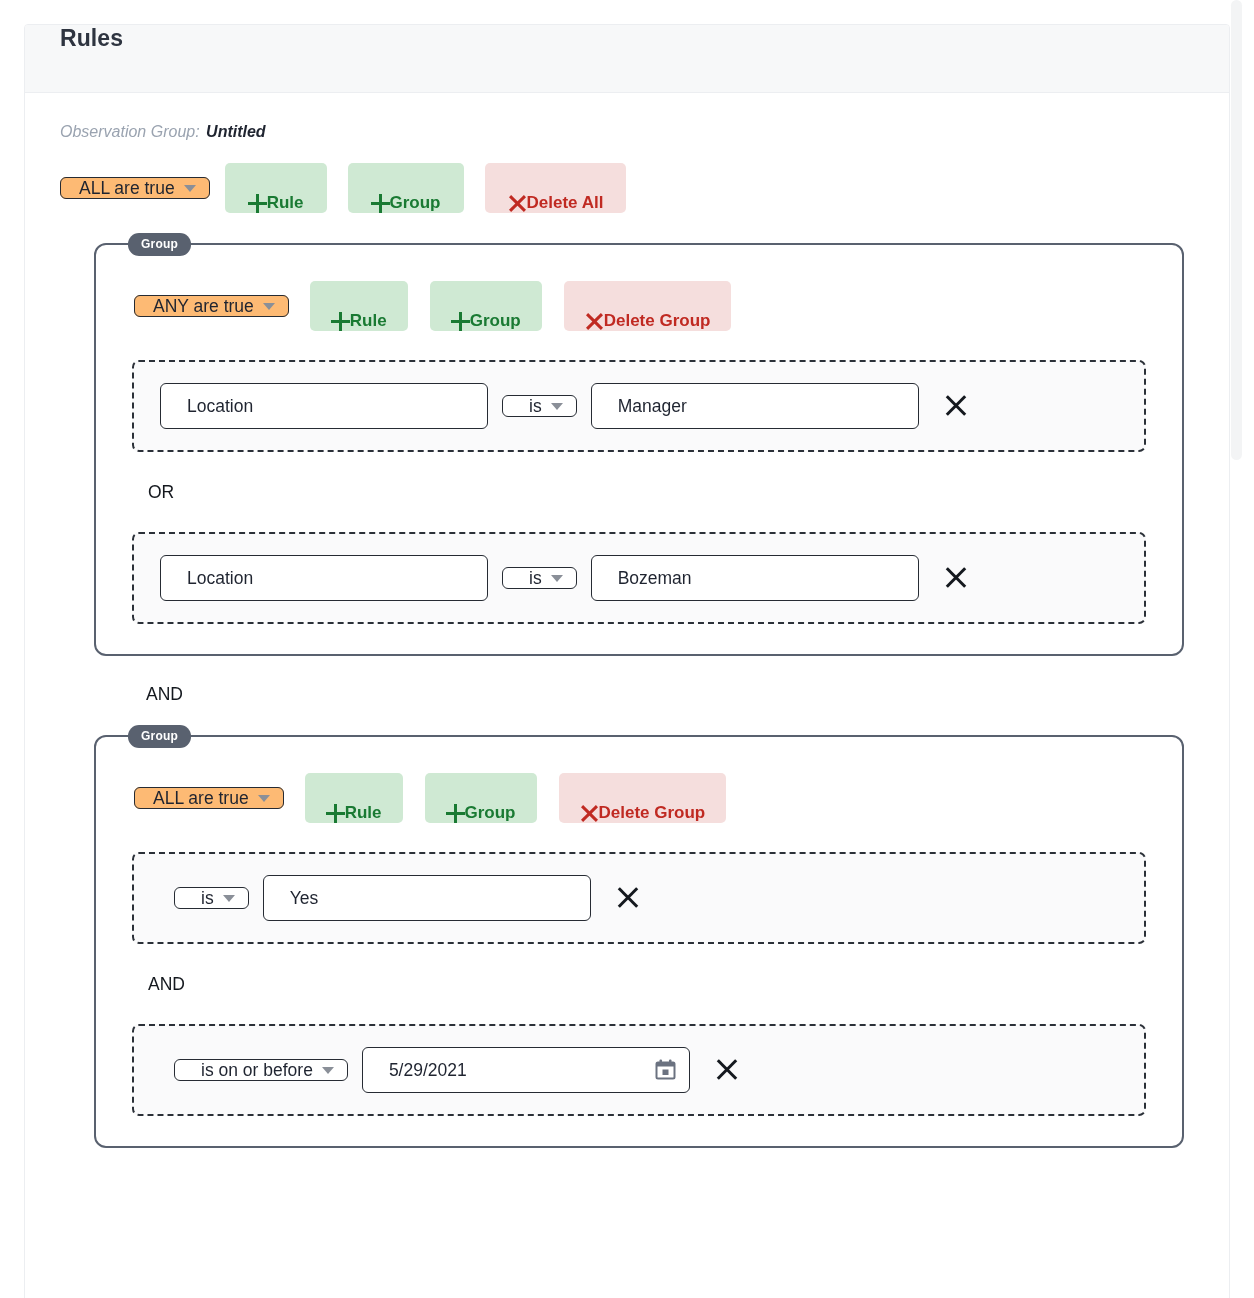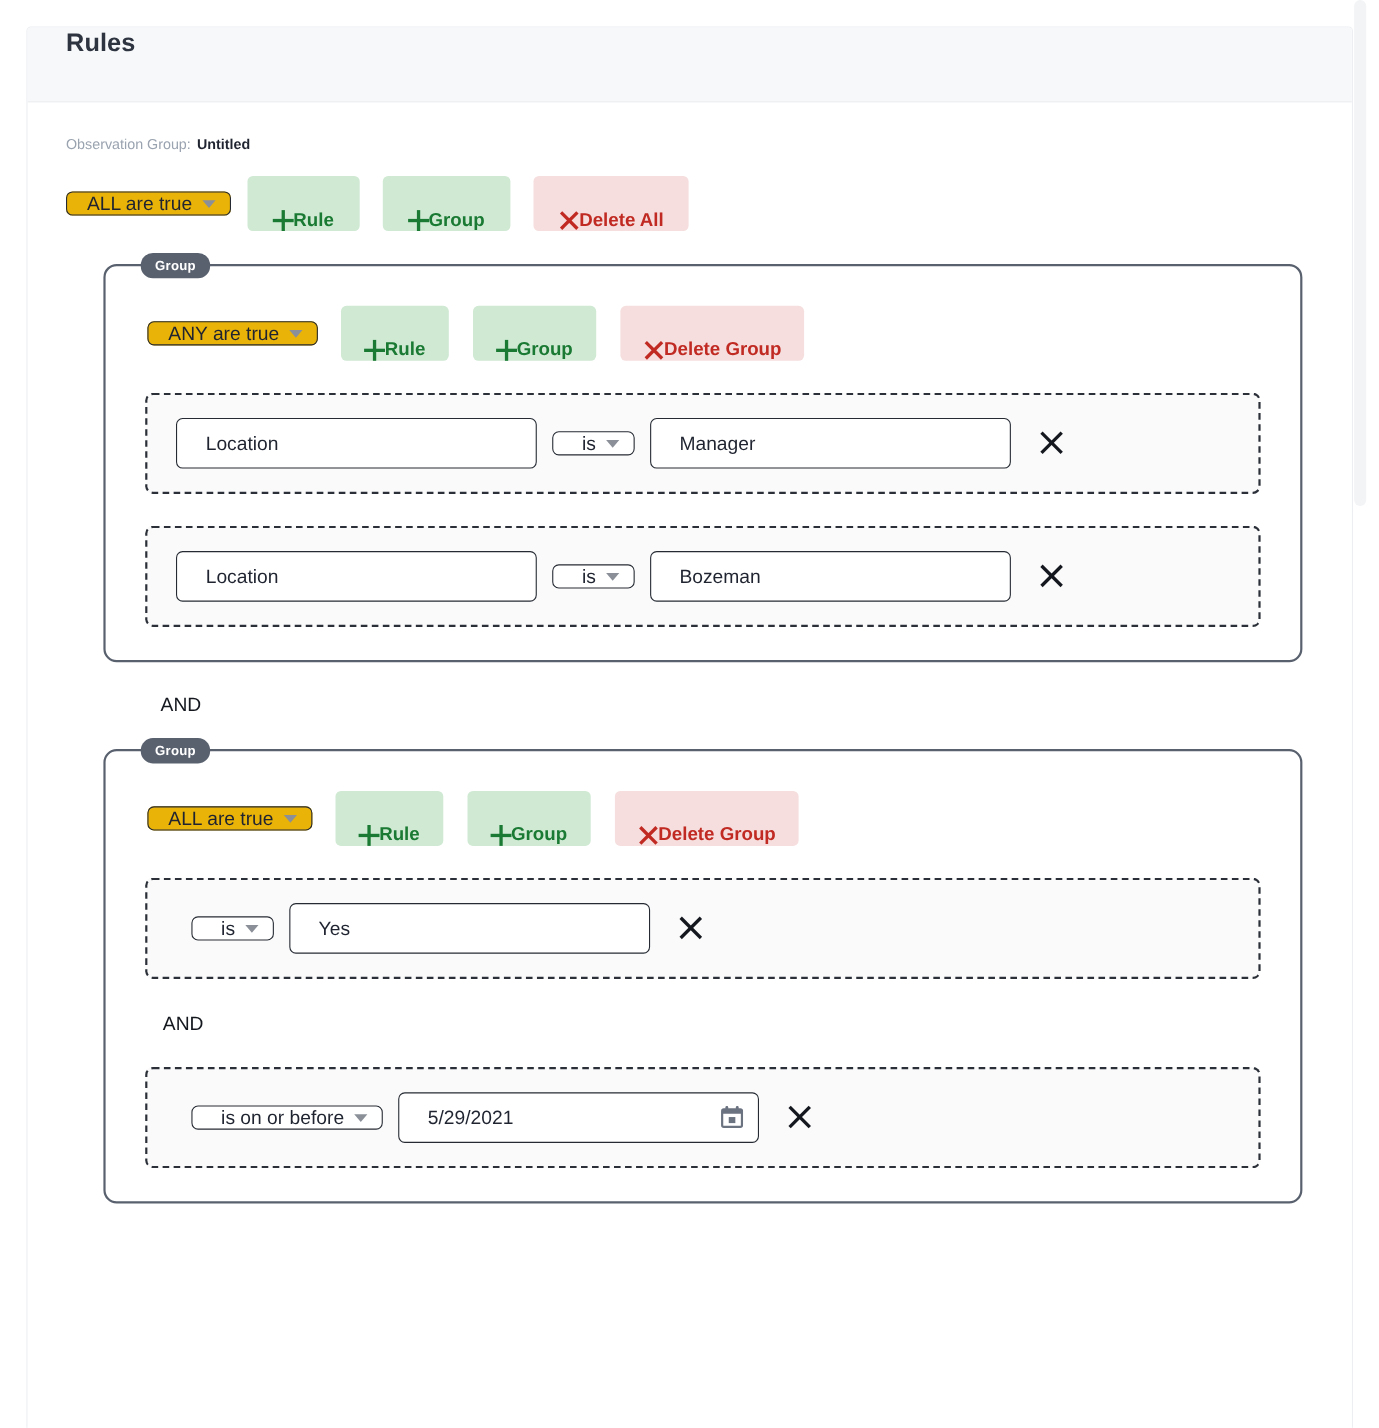--- a/index.html
+++ b/index.html
@@ -41,40 +41,41 @@
     font-weight: bold;
     color: #2e3440;
     letter-spacing: 0.1px;
   }
   .card-body {
     padding: 30px 35px 24px 35px;
   }
 
   
   .obs-line {
-    font-size: 13px;
+    font-size: 16px;
+    font-style: italic;
     margin-bottom: 22px;
     white-space: nowrap;
   }
   .obs-label { color: #9aa3b0; }
   .obs-value { color: #1f2430; font-weight: bold; margin-left: 2px; }
 
   
   .ctl-row {
     display: flex;
     align-items: center;
     gap: 0;
   }
   .ctl-row .gap-a { width: 15px; flex: 0 0 15px; }
   .ctl-row .gap-b { width: 21px; flex: 0 0 21px; }
 
   select.combo, .combo {
     appearance: none;
     -webkit-appearance: none;
-    background: #eab308;
+    background: #fdba74;
     border: 1px solid #262b33;
     border-radius: 6px;
     color: #1f2430;
     font-family: "Liberation Sans", "DejaVu Sans", sans-serif;
     font-size: 17.5px;
     padding: 0 34px 0 18px;
     height: 46px;
     line-height: 44px;
     position: relative;
     cursor: pointer;
@@ -328,20 +329,21 @@
         <span class="combo-wrap">
           <span class="field f-op">is</span>
           <span class="caret"></span>
         </span>
         <span class="sp"></span>
         <span class="field f-val">Manager</span>
         <span class="sp-x"></span>
         <span class="row-x"></span>
       </div>
 
+      <div class="conn conn-inner">OR</div>
 
       <div class="rule">
         <span class="field f-name">Location</span>
         <span class="sp"></span>
         <span class="combo-wrap">
           <span class="field f-op">is</span>
           <span class="caret"></span>
         </span>
         <span class="sp"></span>
         <span class="field f-val">Bozeman</span>

